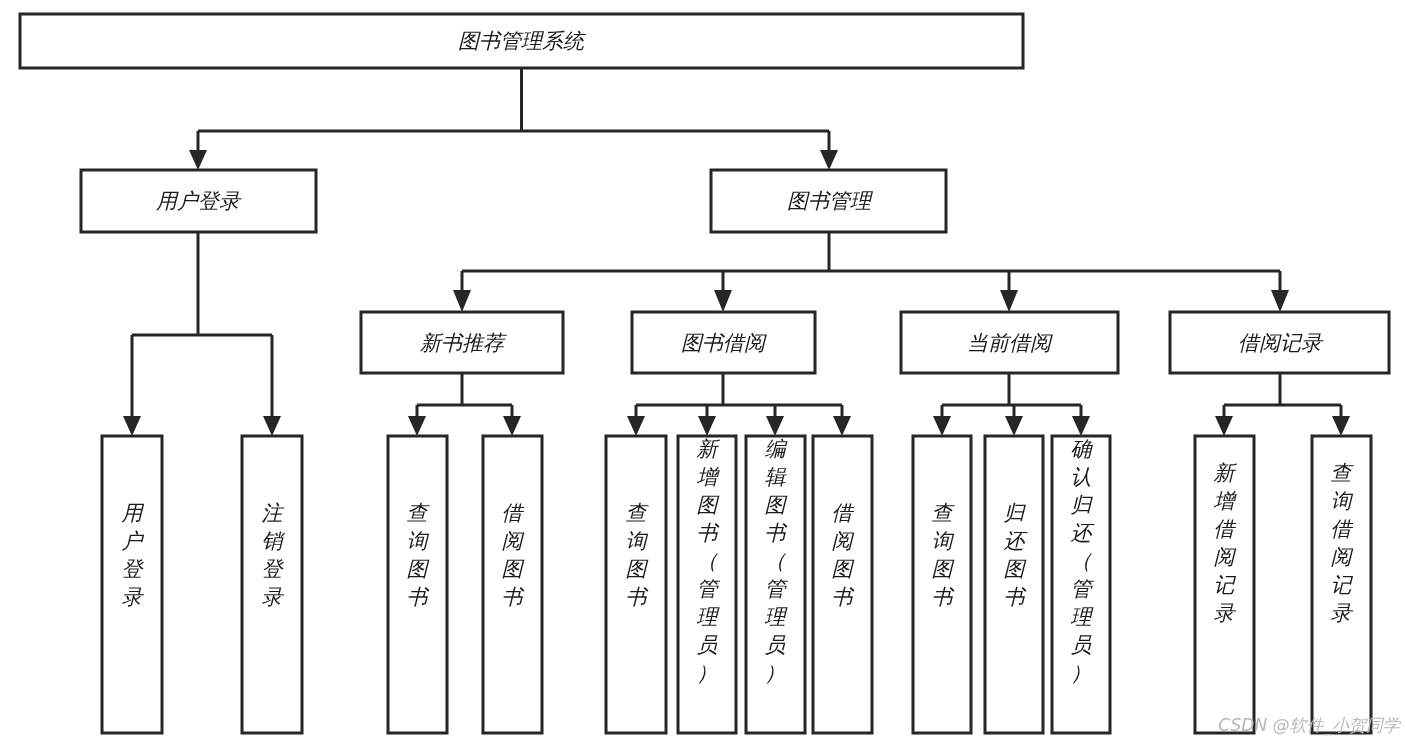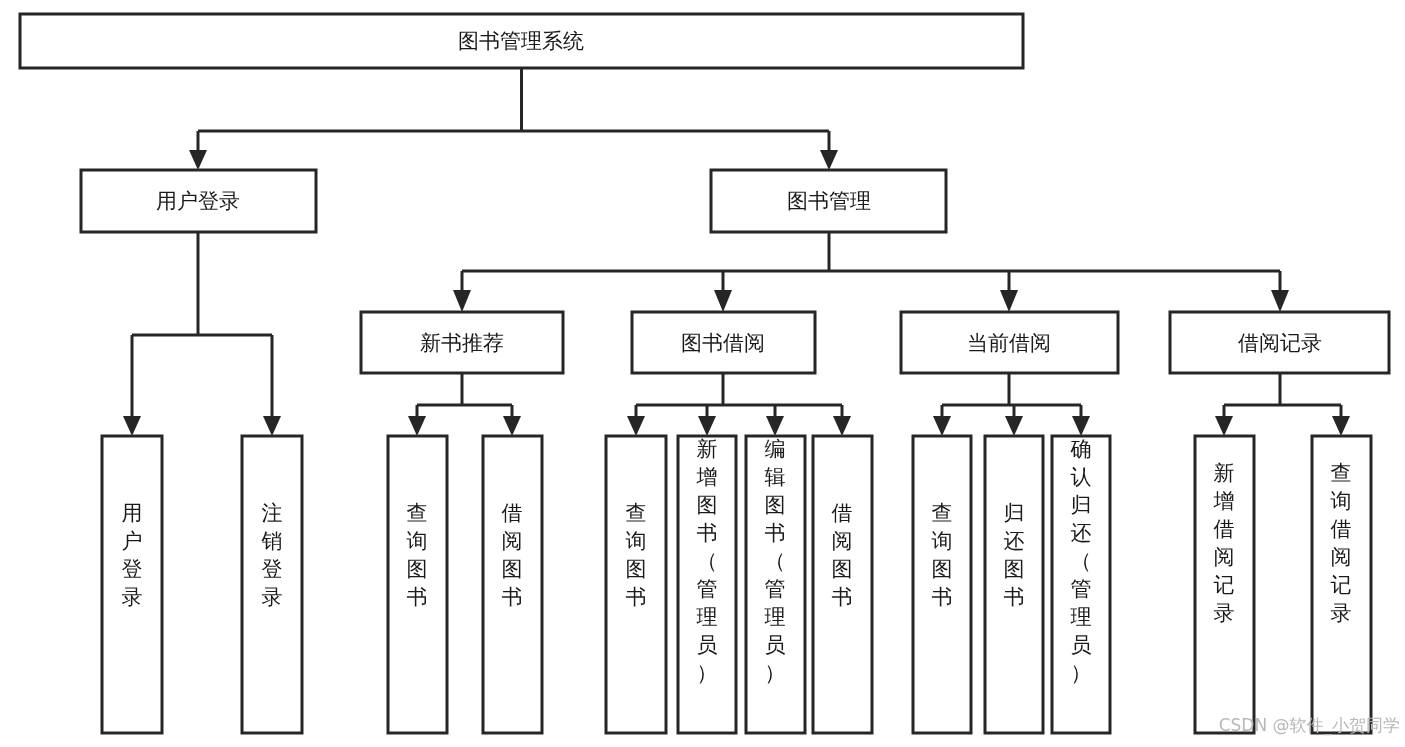--- a/index.html
+++ b/index.html
@@ -12,20 +12,21 @@
     width: 1405px;
     height: 747px;
     font-family: "DejaVu Sans", "Liberation Sans", sans-serif;
     overflow: hidden;
     position: relative;
   }
   #diagram-root {
     position: relative;
     width: 1405px;
     height: 691px;
+    font-style: italic;
   }
   svg#tree-svg {
     position: absolute;
     left: 0;
     top: 0;
     width: 1405px;
     height: 747px;
     display: block;
   }
   .node-box {

